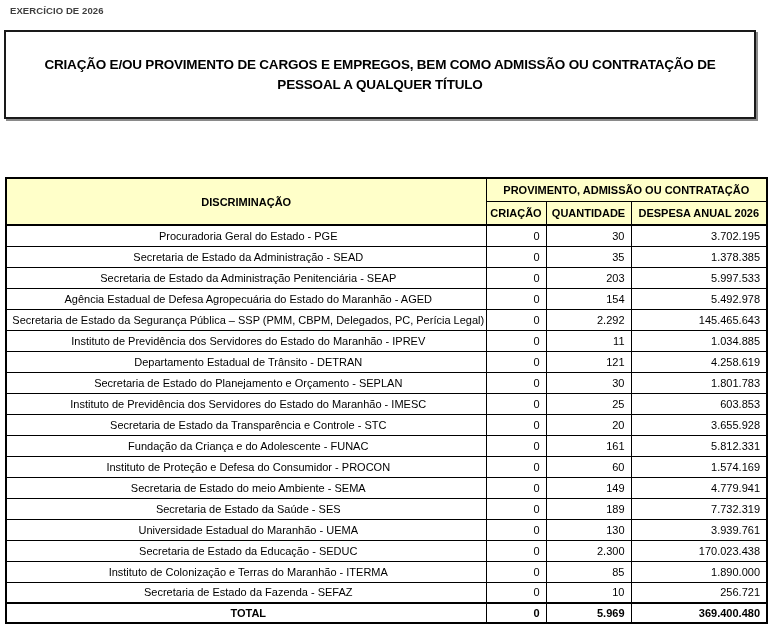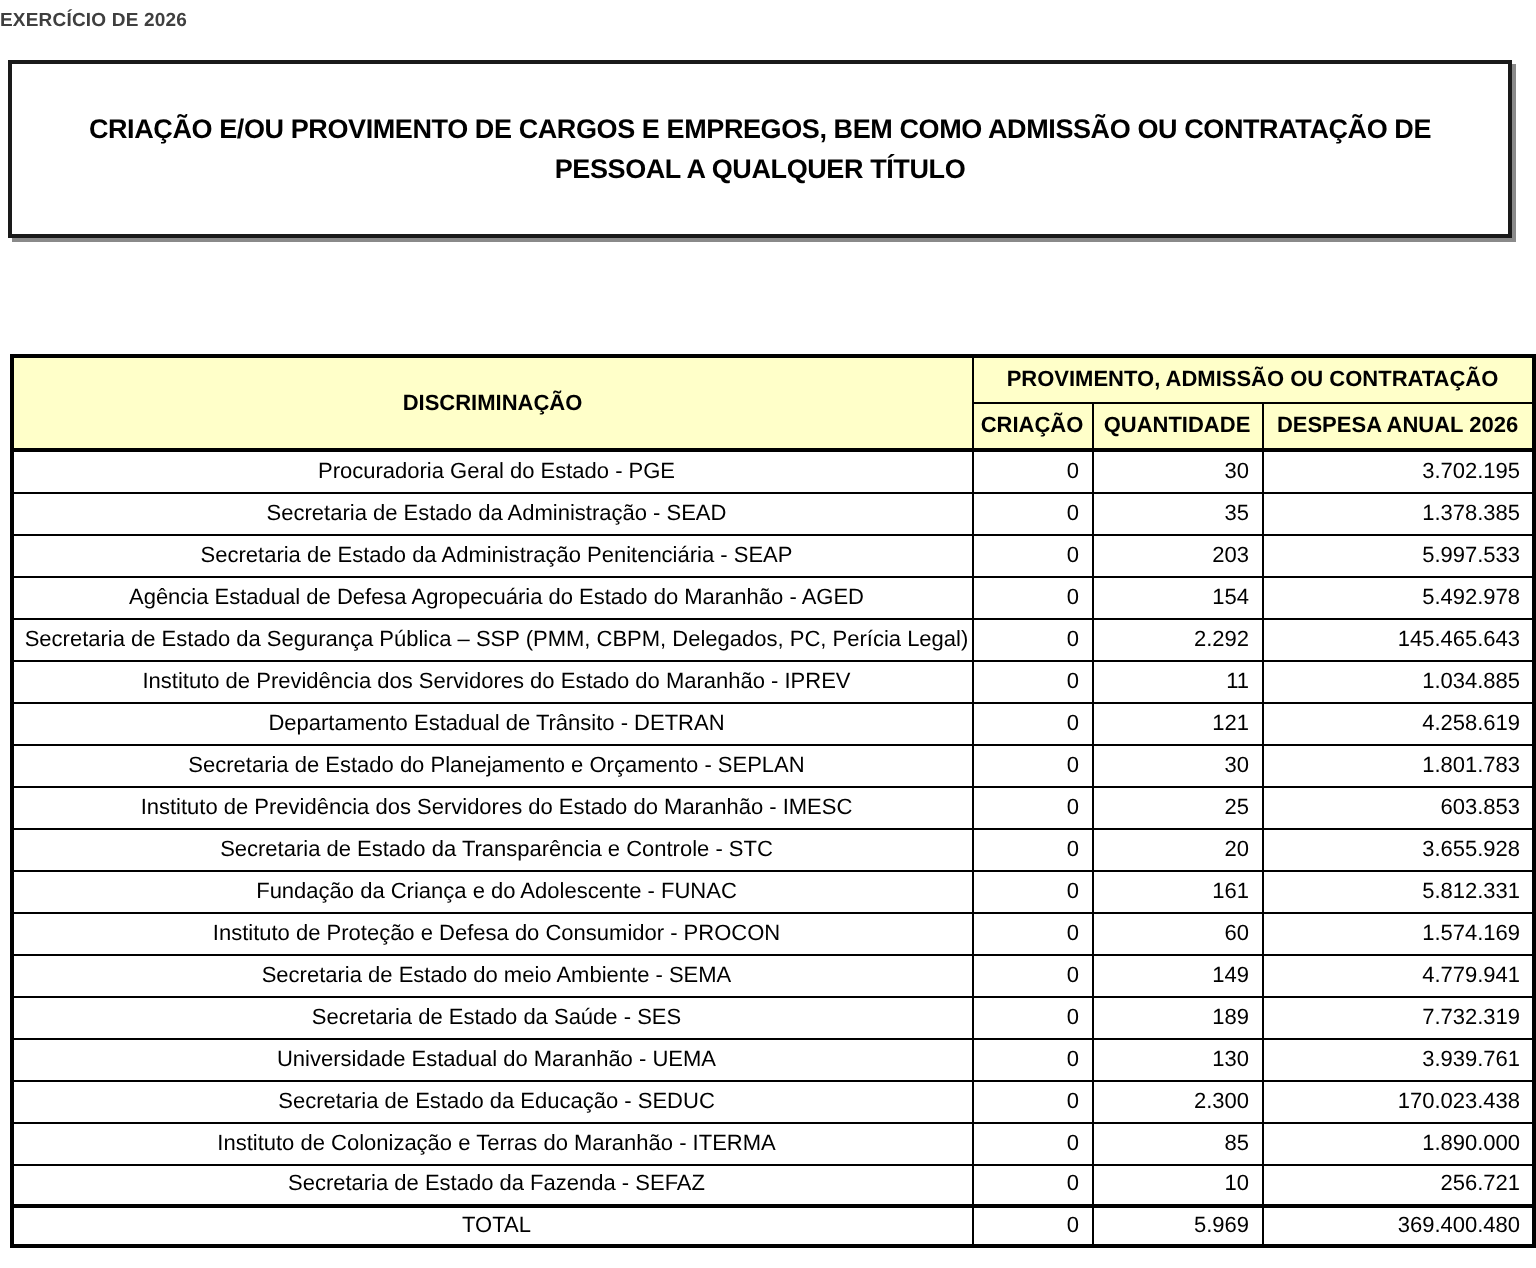--- a/index.html
+++ b/index.html
@@ -7,21 +7,21 @@
   body {
     width: 768px; height: 634px;
     position: relative;
     font-family: "Liberation Sans", "DejaVu Sans", sans-serif;
     color: #000;
     overflow: hidden;
   }
   :root { --header-bg: #FFFFC9; --border-c: #000000; --shadow-c: #8a8a8a; }
 
   .exercicio {
-    position: absolute; left: 0; top: 5px;
+    position: absolute; left: 10px; top: 5px;
     font-size: 9.5px; font-weight: bold; color: #3f3f3f;
     letter-spacing: 0.1px;
   }
 
   .title-box {
     position: absolute; left: 4px; top: 30px; width: 752px; height: 89px;
     border: 2px solid #1a1a1a;
     box-shadow: 2px 2px 0 var(--shadow-c);
     background: #fff;
     display: flex; flex-direction: column; justify-content: center; align-items: center;
@@ -62,21 +62,21 @@
   }
   thead tr.h1 th { height: 23px; }
   thead tr.h2 th { height: 24px; }
   thead { border-bottom: 2px solid var(--border-c); }
 
   tbody td { height: 21px; background: #fff; }
   td.cell-name { text-align: center; padding-left: 4px; font-size: 11px; }
   td.cell-num  { text-align: right; padding-right: 6px; font-size: 11px; }
 
   tr.total-row { border-top: 2px solid var(--border-c); }
-  tr.total-row td { font-weight: normal; height: 20px; }
+  tr.total-row td { font-weight: bold; height: 20px; }
 </style>
 </head>
 <body>
 
 <div class="exercicio">EXERCÍCIO DE 2026</div>
 
 <div class="title-box">
   <div class="title">CRIAÇÃO E/OU PROVIMENTO DE CARGOS E EMPREGOS, BEM COMO ADMISSÃO OU CONTRATAÇÃO DE PESSOAL A QUALQUER TÍTULO</div>
 </div>
 

